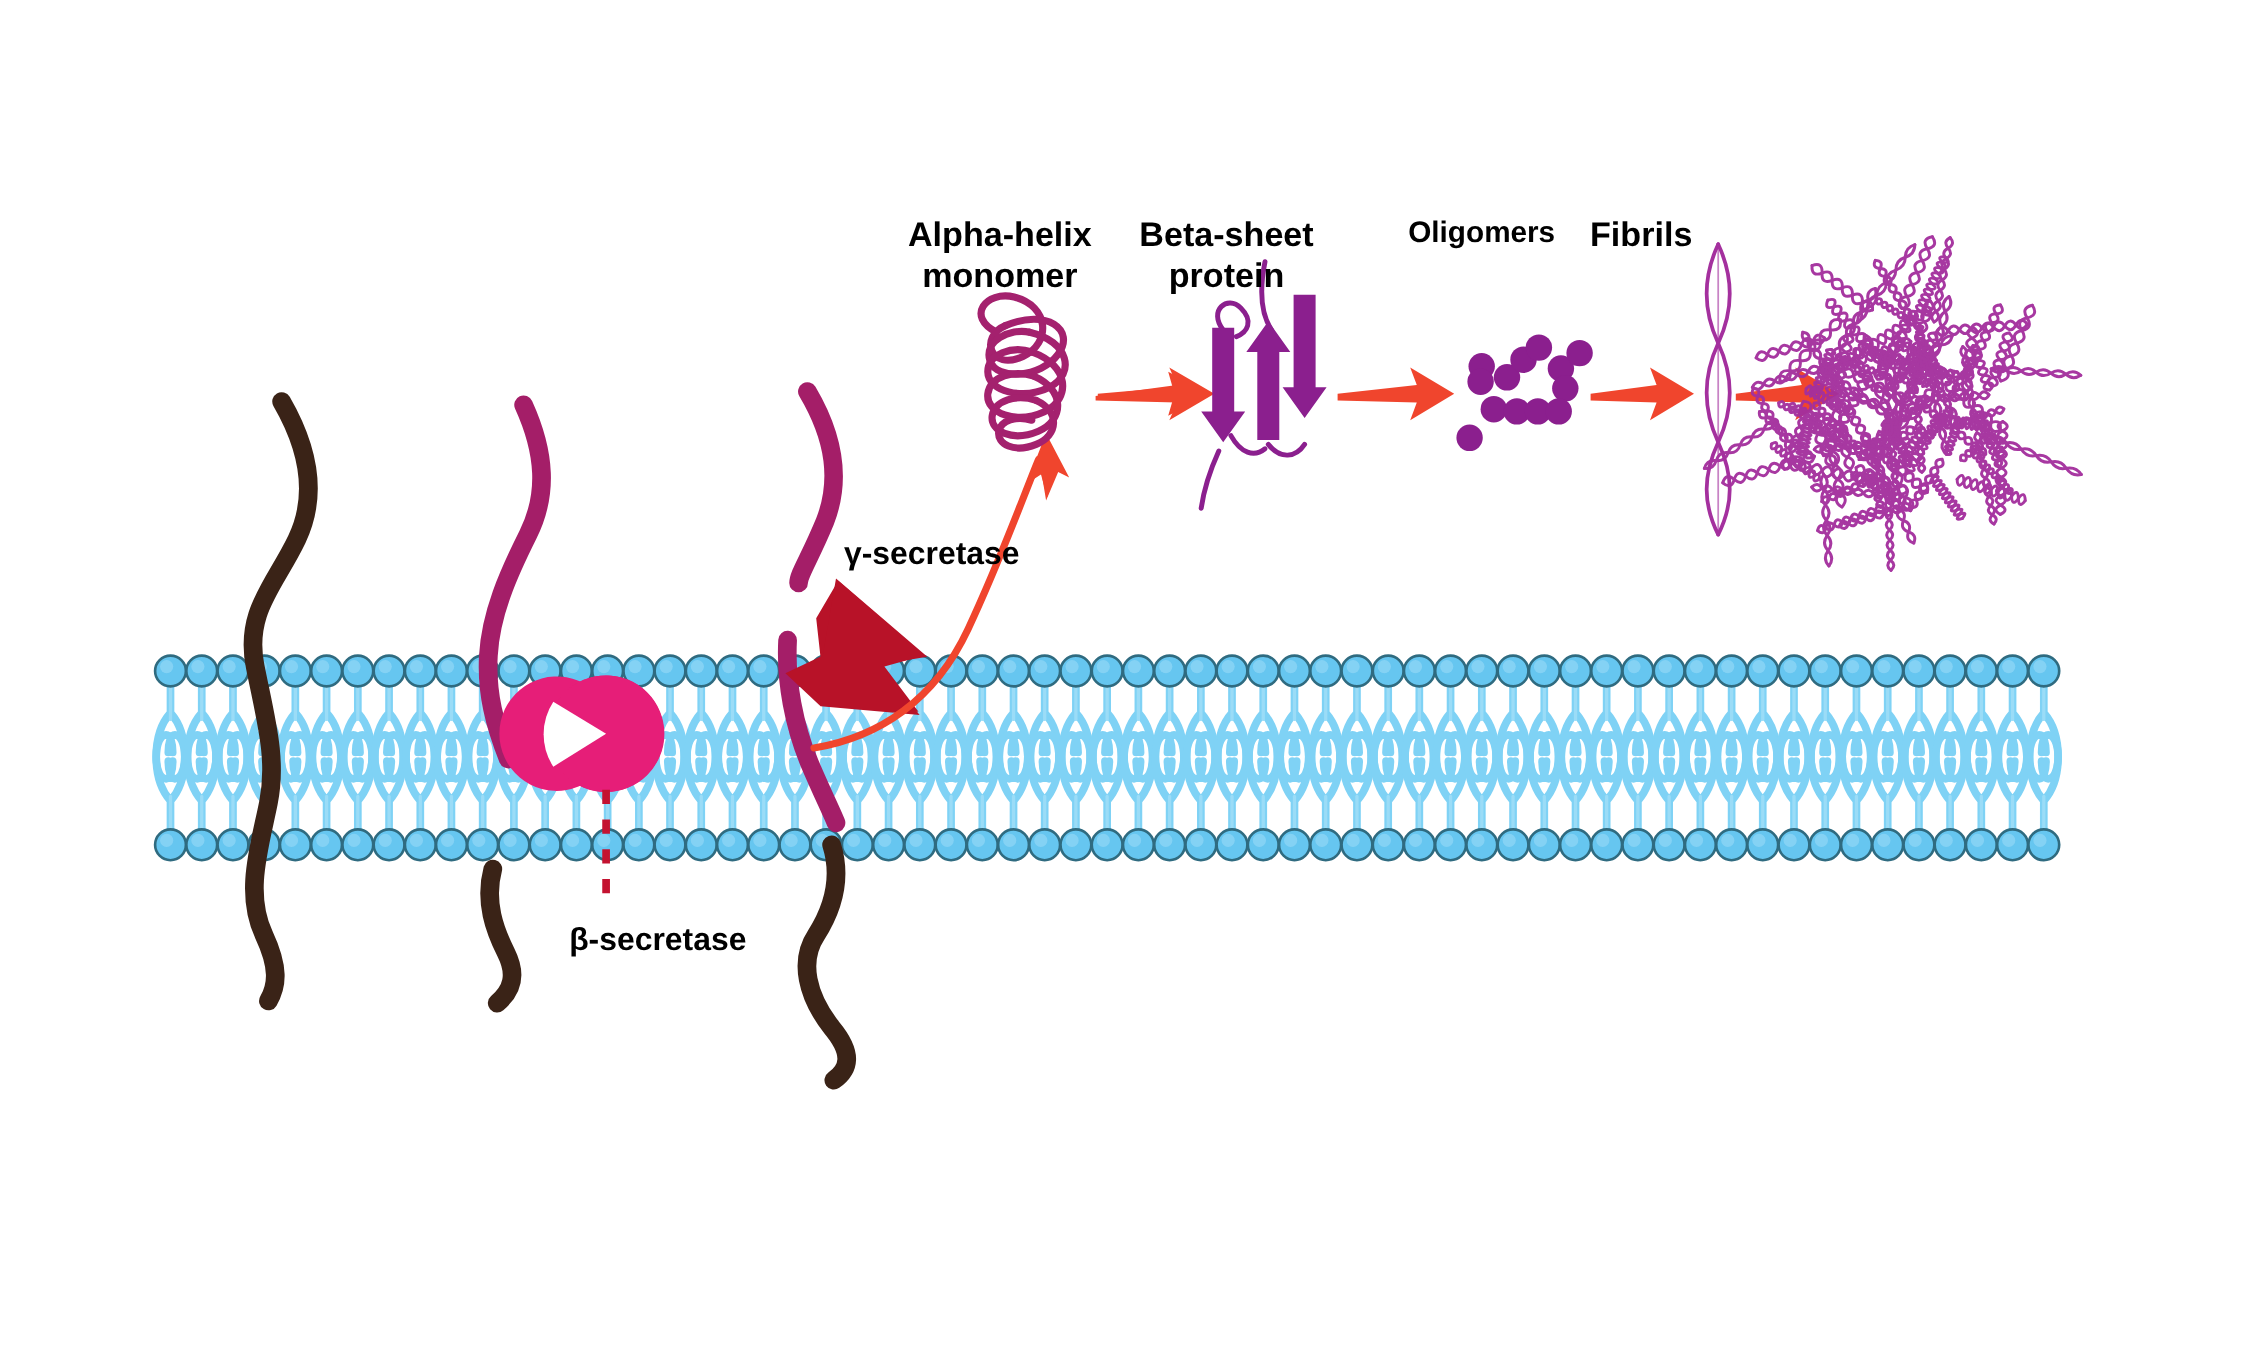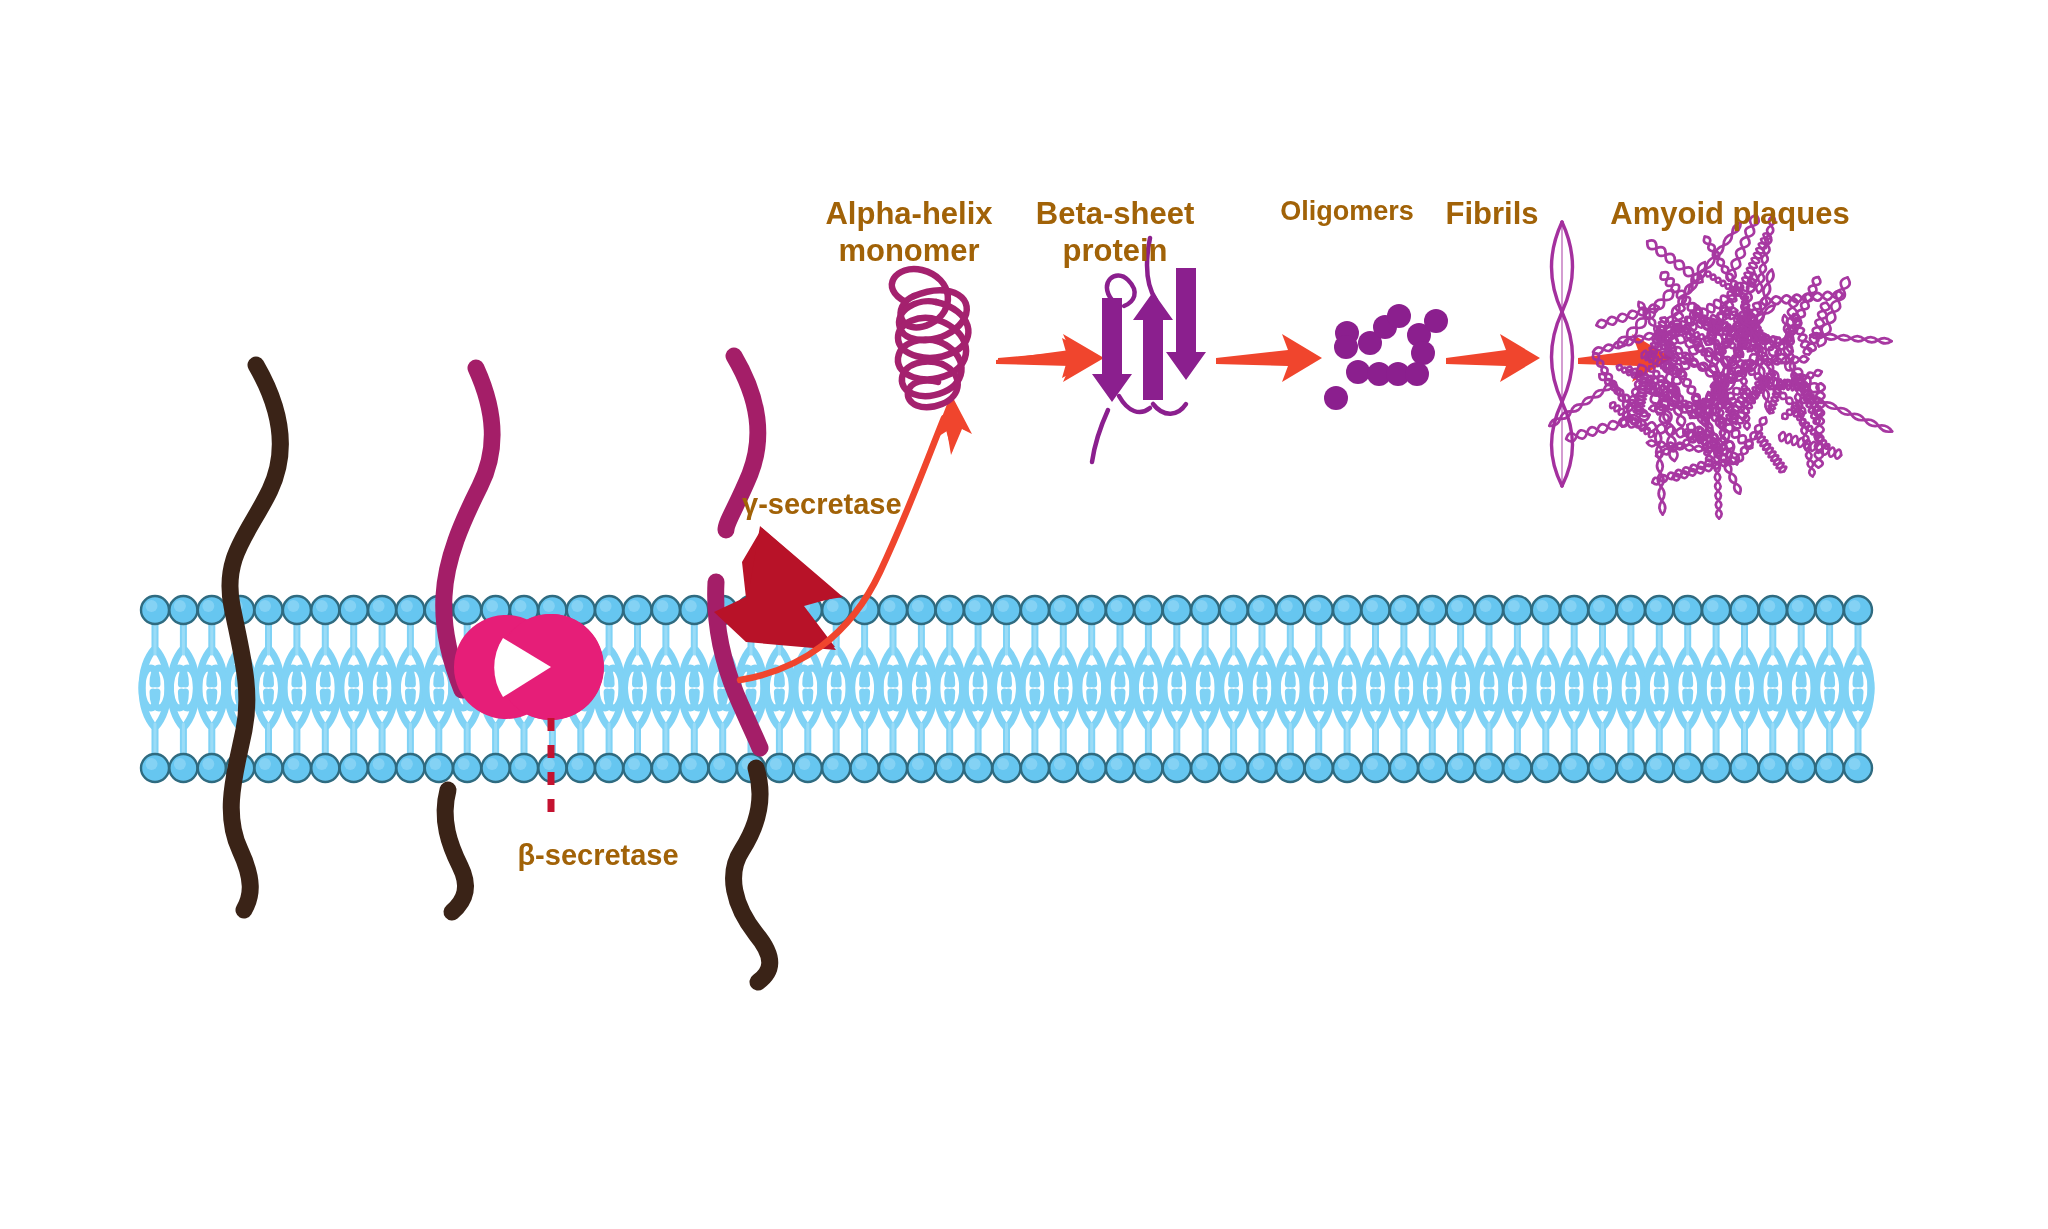--- a/index.html
+++ b/index.html
@@ -1,27 +1,27 @@
 <!DOCTYPE html>
 <html><head>
 <meta charset="utf-8">
 <style>
   html,body{margin:0;padding:0;background:#ffffff;}
   body{width:2048px;height:1229px;position:relative;overflow:hidden;
        font-family:"Liberation Sans","DejaVu Sans",sans-serif;}
   #stage{position:absolute;left:0;top:0;width:2048px;height:1229px;}
   svg.layer{position:absolute;left:0;top:0;width:2048px;height:1229px;overflow:visible;}
-  .lbl{position:absolute;color:#a16207;font-weight:bold;line-height:1.18;
+  .lbl{position:absolute;color:#000000;font-weight:bold;line-height:1.18;
        text-align:center;white-space:pre;font-family:"Liberation Sans","DejaVu Sans",sans-serif;}
   #lbl-alpha{left:814px;top:196px;width:190px;font-size:31px;}
   #lbl-beta{left:1020px;top:196px;width:190px;font-size:31px;}
   #lbl-oligomers{left:1252px;top:196px;width:190px;font-size:27px;}
   #lbl-fibrils{left:1422px;top:196px;width:140px;font-size:31px;}
   #lbl-plaques{left:1570px;top:196px;width:320px;font-size:31px;}
-  #lbl-gamma{left:742px;top:487px;width:210px;font-size:29px;text-align:left;}
+  #lbl-gamma{left:742px;top:487px;width:210px;font-size:29px;text-align:center;}
   #lbl-beta-sec{left:488px;top:838px;width:220px;font-size:29px;text-align:center;}
   #lbl-app{left:120px;top:947px;width:200px;font-size:29px;}
 </style>
 </head>
 <body>
 
 <div id="stage">
 
   <svg class="layer" viewBox="0 0 2048 1229">
     <defs>
@@ -508,17 +508,16 @@
         </g>
     </g>
   </svg>
 
   <div class="lbl" id="lbl-alpha">Alpha-helix
 monomer</div>
   <div class="lbl" id="lbl-beta">Beta-sheet
 protein</div>
   <div class="lbl" id="lbl-oligomers">Oligomers</div>
   <div class="lbl" id="lbl-fibrils">Fibrils</div>
-  <div class="lbl" id="lbl-plaques">Amyoid plaques</div>
   <div class="lbl" id="lbl-gamma">γ-secretase</div>
   <div class="lbl" id="lbl-beta-sec">β-secretase</div>
 
 </div>
 
 </body></html>

